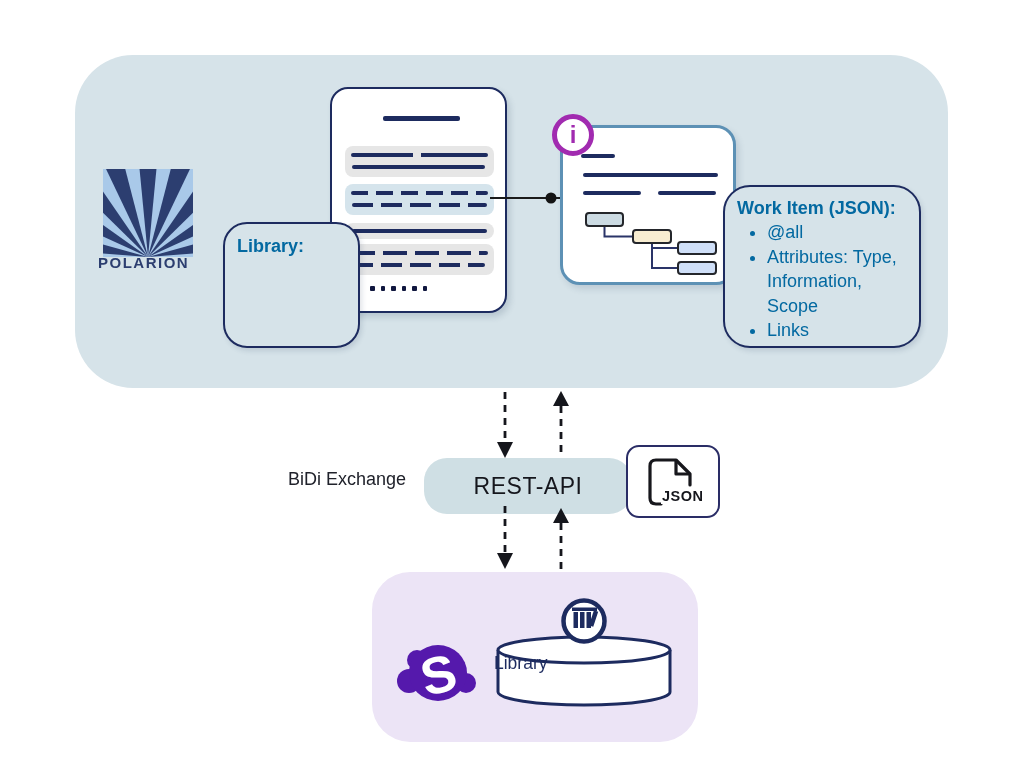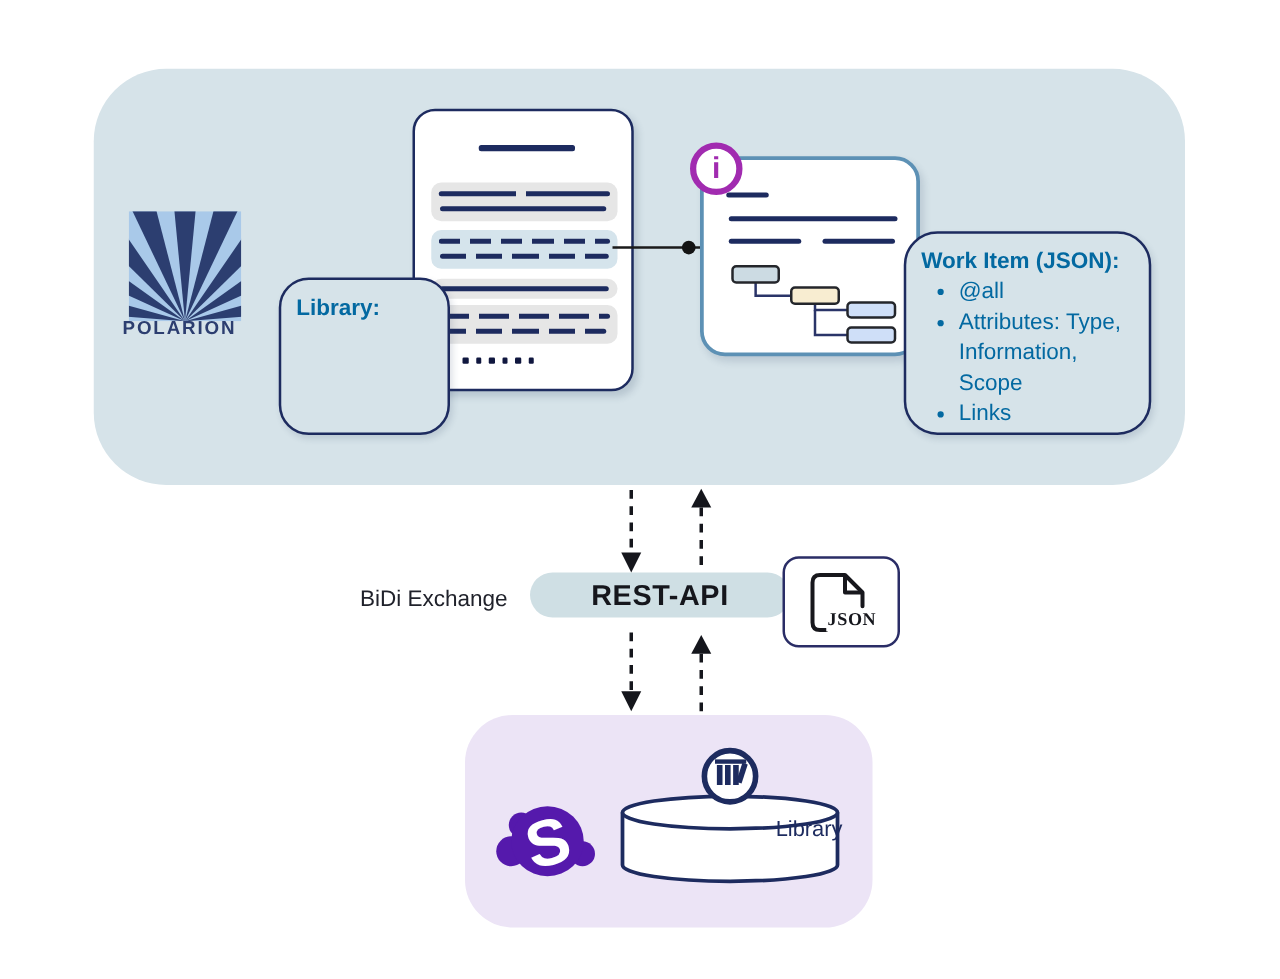--- a/index.html
+++ b/index.html
@@ -47,38 +47,38 @@
   .tree{left:0;top:0;width:176px;height:160px;}
   .tree .nbox{stroke:#24262b;stroke-width:2px;}
   .nb1{fill:var(--tree_gray_blue);} .nb2{fill:var(--tree_cream);} .nb34{fill:var(--tree_blue);}
   .tree .edge{stroke:#2a3468;stroke-width:2px;fill:none;}
 
   .info-icon{left:552px;top:114px;width:42px;height:42px;border-radius:50%;background:#fff;
     border:5px solid var(--info_purple);color:var(--info_purple);display:flex;align-items:center;
     justify-content:center;font-size:24px;font-weight:bold;z-index:6;}
 
   .bidi-label{left:288px;top:469px;font-size:18px;color:#20222b;}
-  .rest-pill{left:424px;top:458px;width:208px;height:36px;border-radius:23px;background:var(--pill_blue);
-    display:flex;align-items:center;justify-content:center;font-size:23px;font-weight:bold;color:var(--ink);
+  .rest-pill{left:424px;top:458px;width:208px;height:56px;border-radius:23px;background:var(--pill_blue);
+    display:flex;align-items:center;justify-content:center;font-size:23px;font-weight:normal;color:var(--ink);
     letter-spacing:.5px;z-index:3;}
   .json-box{left:626px;top:445px;width:94px;height:73px;background:#fff;border:2.5px solid #2a2d66;
     border-radius:13px;z-index:6;}
   .json-label{position:absolute;left:33px;top:41px;font-size:14.5px;font-weight:bold;color:var(--ink);
-    letter-spacing:.5px;background:#fff;padding-left:1px;font-family:Liberation Serif, serif;}
+    letter-spacing:.5px;background:#fff;padding-left:1px;}
 
   .overlay-svg{left:0;top:0;width:1024px;height:783px;z-index:4;pointer-events:none;}
   .dash{stroke:var(--ink);stroke-width:2.8px;stroke-dasharray:7 6;fill:none;}
   .ah{fill:var(--ink);}
   .conn{stroke:#1a1a1a;stroke-width:2px;}
 
   .s-logo{left:396px;top:642px;width:82px;height:64px;z-index:2;}
   .cylinder{left:494px;top:634px;width:180px;height:80px;z-index:2;}
   .cyl-shape{fill:#fff;stroke:var(--navy);stroke-width:3px;}
   .library-icon{left:558px;top:595px;width:52px;height:52px;z-index:3;}
-  .lib-text{left:494px;width:180px;text-align:right;font-size:17.5px;color:var(--navy);z-index:4;}
+  .lib-text{left:494px;width:180px;text-align:left;font-size:17.5px;color:var(--navy);z-index:4;}
   .lib-line1{top:653px;} .lib-line2{top:676px;}
 </style>
 </head>
 <body>
 
 <div class="canvas">
 
   <div class="abs top-container"></div>
 
   <svg class="abs polarion-logo" viewBox="0 0 90 88">

